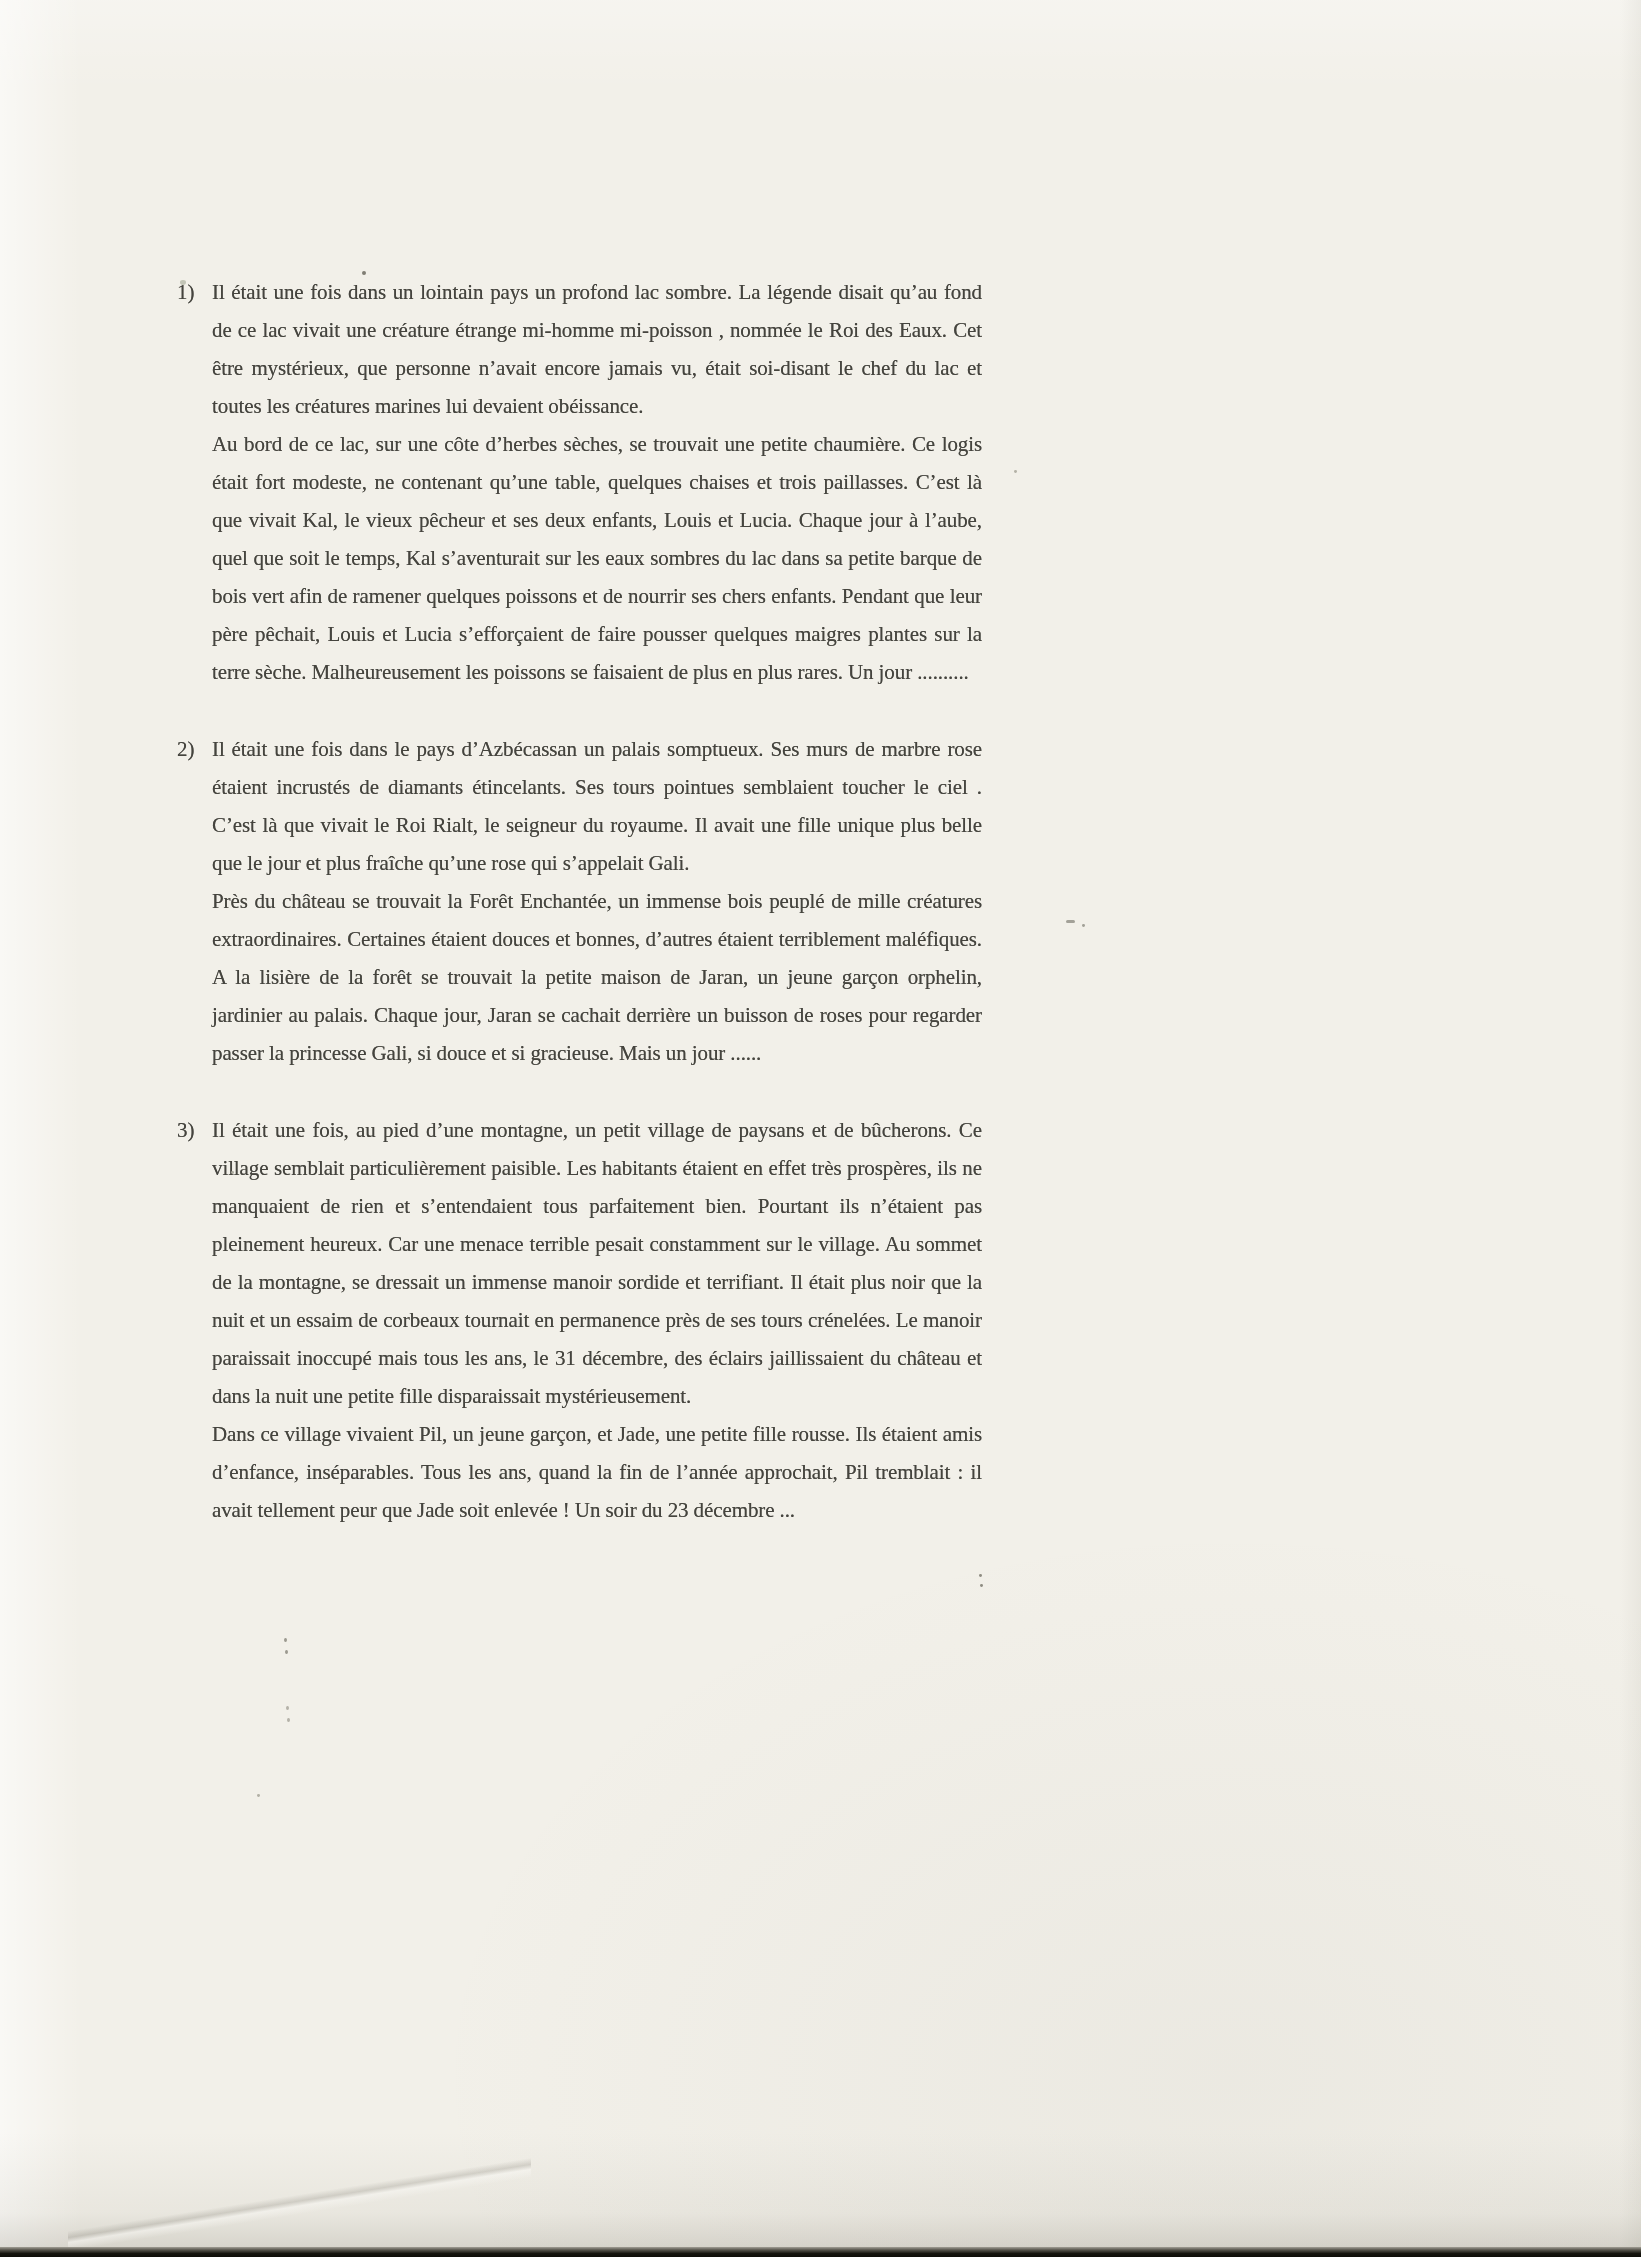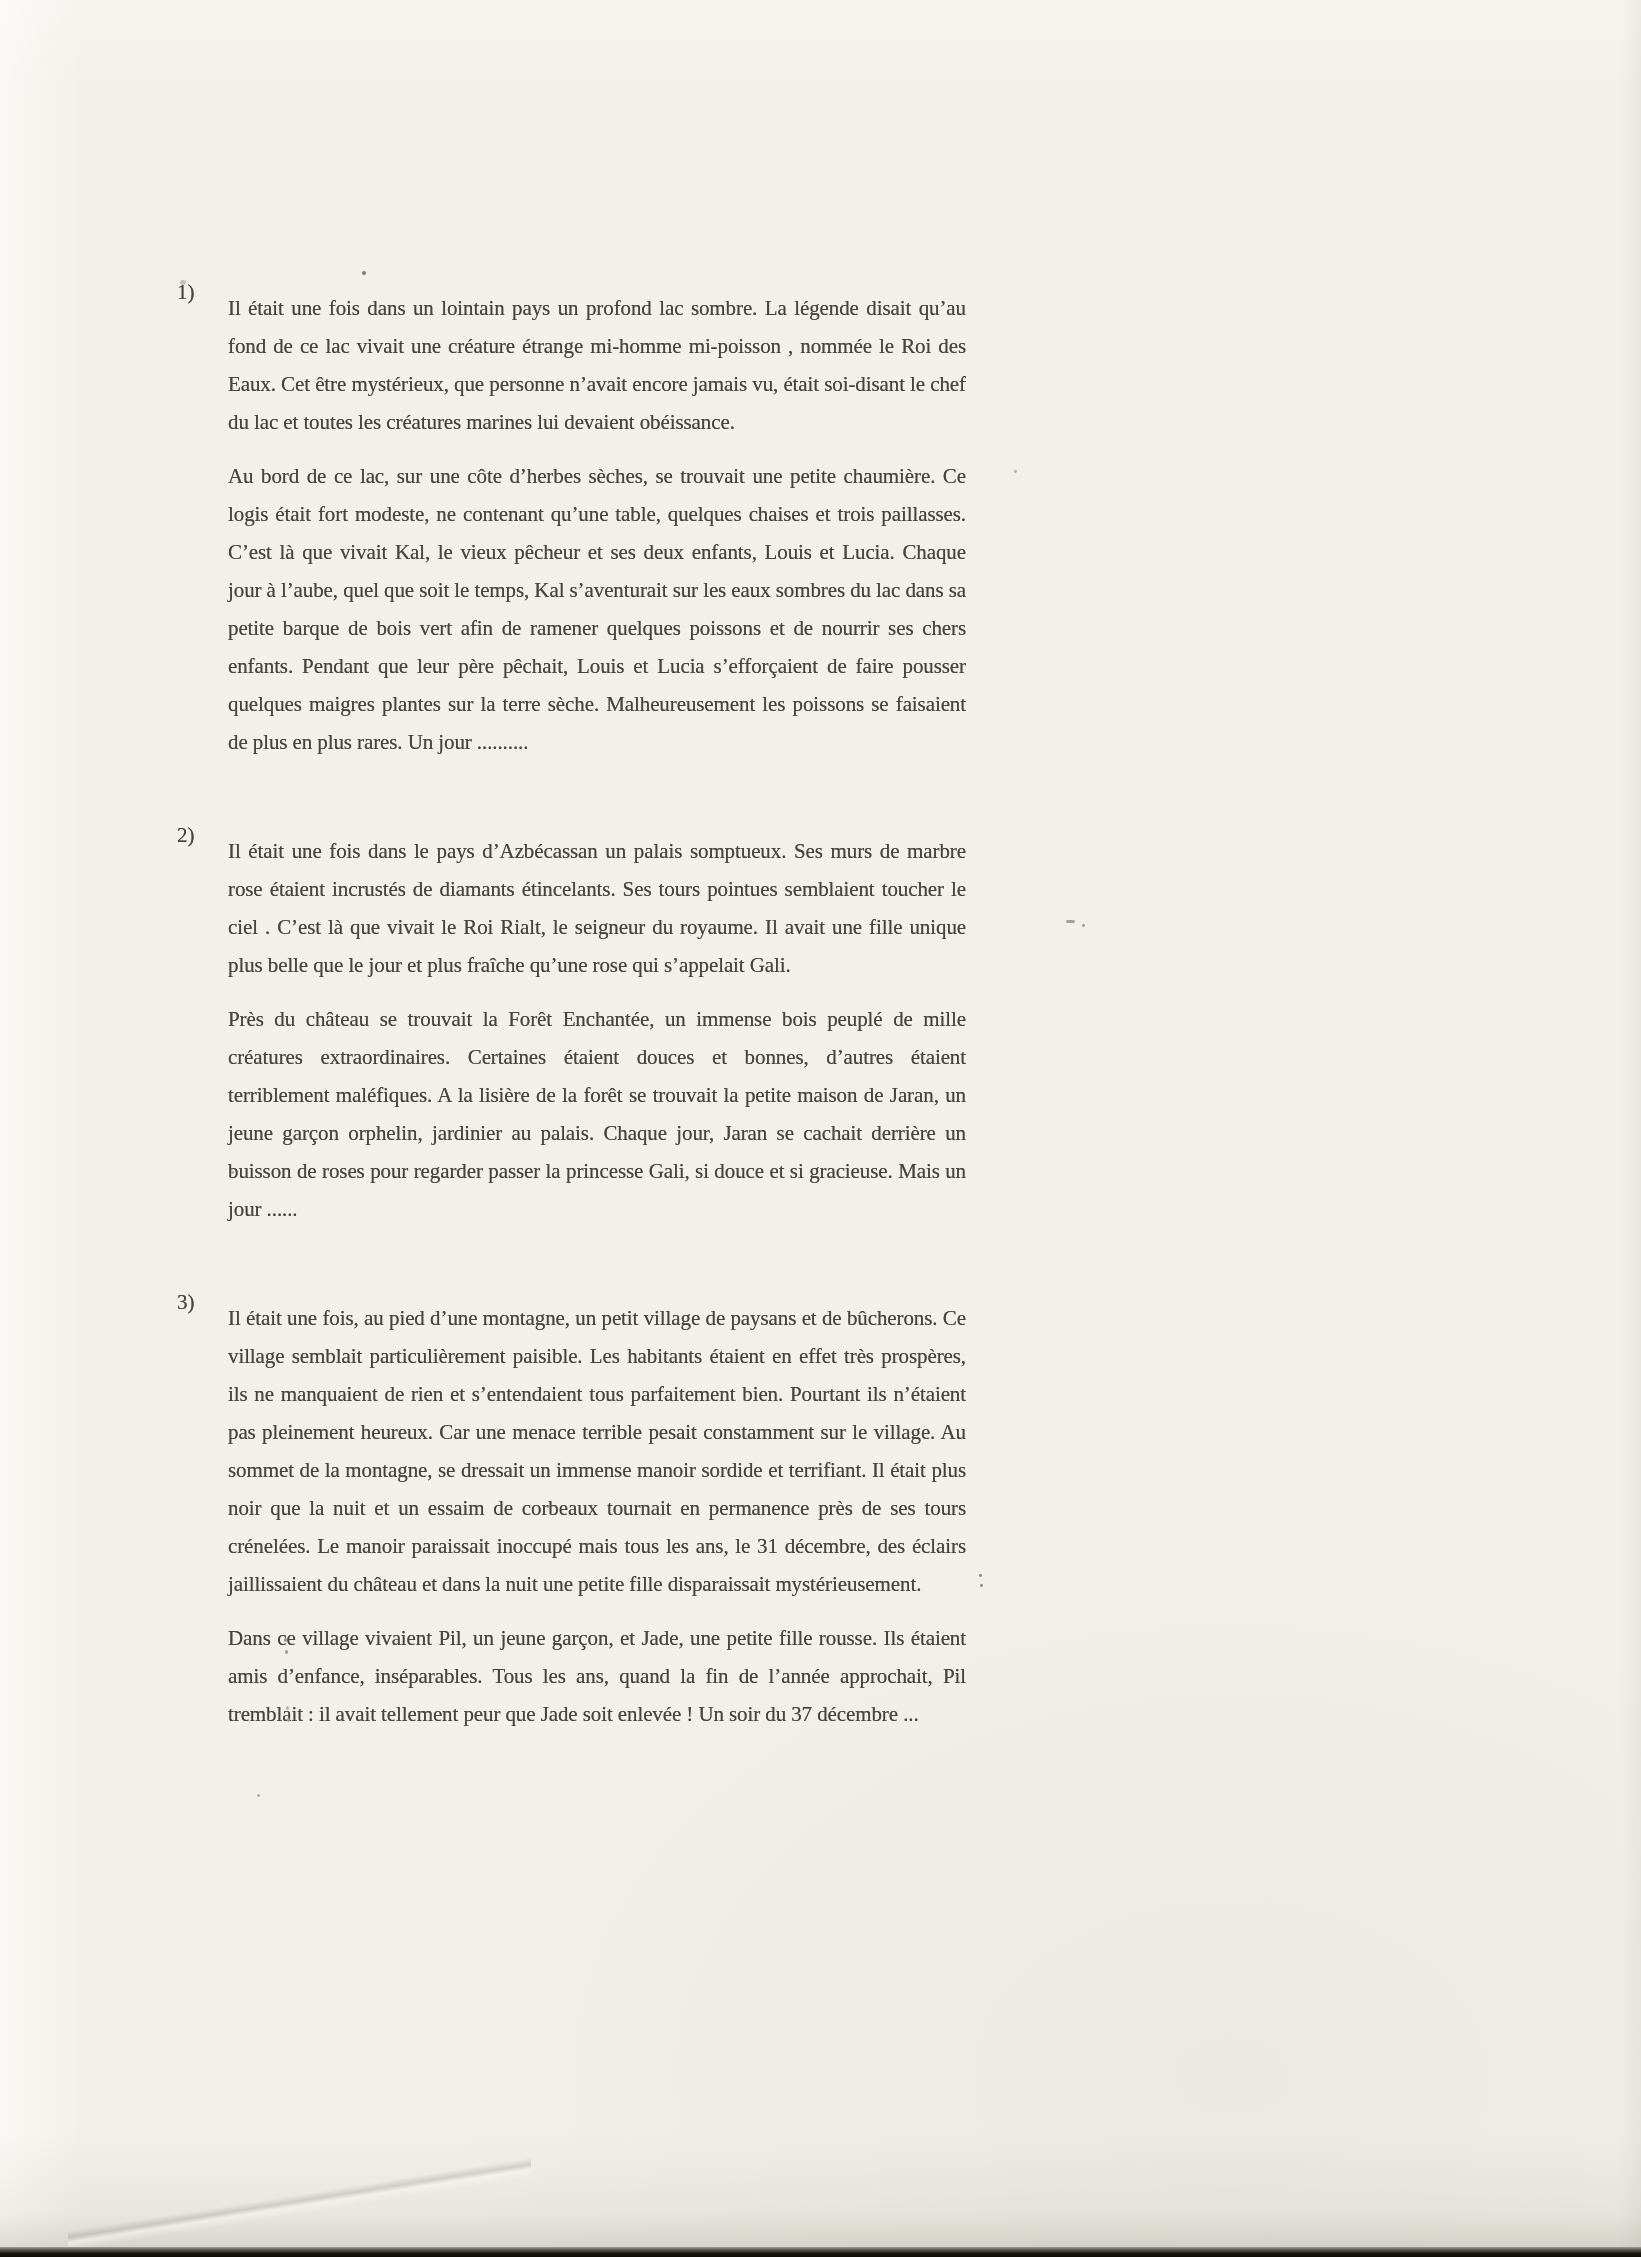--- a/index.html
+++ b/index.html
@@ -26,21 +26,21 @@
     color: #45443e;
     font-size: 21px;
     line-height: 38px;
     letter-spacing: -0.1px;
     text-shadow: 0 0 0.6px rgba(69,68,62,0.7);
   }
   .item { display: flex; }
   .item + .item { margin-top: 39px; }
   .num { width: 35px; flex: none; }
   .blocks { flex: 1; }
-  .para { margin: 16px; text-align: justify; }
+  .para { margin: 0; text-align: justify; }
   .bottom-shade {
     position: absolute; left: 0; right: 0; bottom: 8.7px; height: 116px;
     background: linear-gradient(to bottom, rgba(0,0,0,0) 0%, rgba(150,145,130,0.10) 70%, rgba(118,113,99,0.22) 100%);
   }
   .crease {
     position: absolute; left: 68px; bottom: 9.7px; width: 463px; height: 92px;
     background: linear-gradient(171deg, rgba(0,0,0,0) 46%, rgba(110,106,95,0.22) 50%, rgba(248,247,243,0.55) 53%, rgba(0,0,0,0) 58%);
   }
   .scan-strip {
     position: absolute; left: 0; right: 0; bottom: 0; height: 9.7px;
@@ -68,21 +68,21 @@
       <div class="blocks">
         <p class="para">Il était une fois dans le pays d’Azbécassan un palais somptueux. Ses murs de marbre rose étaient incrustés de diamants étincelants. Ses tours pointues semblaient toucher le ciel . C’est là que vivait le Roi Rialt, le seigneur du royaume. Il avait une fille unique plus belle que le jour et plus fraîche qu’une rose qui s’appelait Gali.</p>
         <p class="para">Près du château se trouvait la Forêt Enchantée, un immense bois peuplé de mille créatures extraordinaires. Certaines étaient douces et bonnes, d’autres étaient terriblement maléfiques. A la lisière de la forêt se trouvait la petite maison de Jaran, un jeune garçon orphelin, jardinier au palais. Chaque jour, Jaran se cachait derrière un buisson de roses pour regarder passer la princesse Gali, si douce et si gracieuse. Mais un jour ......</p>
       </div>
     </div>
 
     <div class="item">
       <div class="num">3)</div>
       <div class="blocks">
         <p class="para">Il était une fois, au pied d’une montagne, un petit village de paysans et de bûcherons. Ce village semblait particulièrement paisible. Les habitants étaient en effet très prospères, ils ne manquaient de rien et s’entendaient tous parfaitement bien. Pourtant ils n’étaient pas pleinement heureux. Car une menace terrible pesait constamment sur le village. Au sommet de la montagne, se dressait un immense manoir sordide et terrifiant. Il était plus noir que la nuit et un essaim de corbeaux tournait en permanence près de ses tours crénelées. Le manoir paraissait inoccupé mais tous les ans, le 31 décembre, des éclairs jaillissaient du château et dans la nuit une petite fille disparaissait mystérieusement.</p>
-        <p class="para">Dans ce village vivaient Pil, un jeune garçon, et Jade, une petite fille rousse. Ils étaient amis d’enfance, inséparables. Tous les ans, quand la fin de l’année approchait, Pil tremblait : il avait tellement peur que Jade soit enlevée ! Un soir du 37 décembre ...</p>
+        <p class="para">Dans ce village vivaient Pil, un jeune garçon, et Jade, une petite fille rousse. Ils étaient amis d’enfance, inséparables. Tous les ans, quand la fin de l’année approchait, Pil tremblait : il avait tellement peur que Jade soit enlevée ! Un soir du 23 décembre ...</p>
       </div>
     </div>
 
   </div>
 
   <div class="speck" style="left:362px; top:271px; width:3.9px; height:3.9px; background:#807e74;"></div>
   <div class="speck" style="left:180px; top:280px; width:5.8px; height:4.8px; background:#9aa08c; opacity:0.55;"></div>
   <div class="speck" style="left:1014px; top:470px; width:2.9px; height:2.9px; background:#b4b2a7;"></div>
   <div class="speck" style="left:1066px; top:920px; width:8.7px; height:2.9px; border-radius:1.9px; background:#8f8d83; opacity:0.8;"></div>
   <div class="speck" style="left:1082px; top:924px; width:2.9px; height:2.9px; background:#8f8d83; opacity:0.8;"></div>

